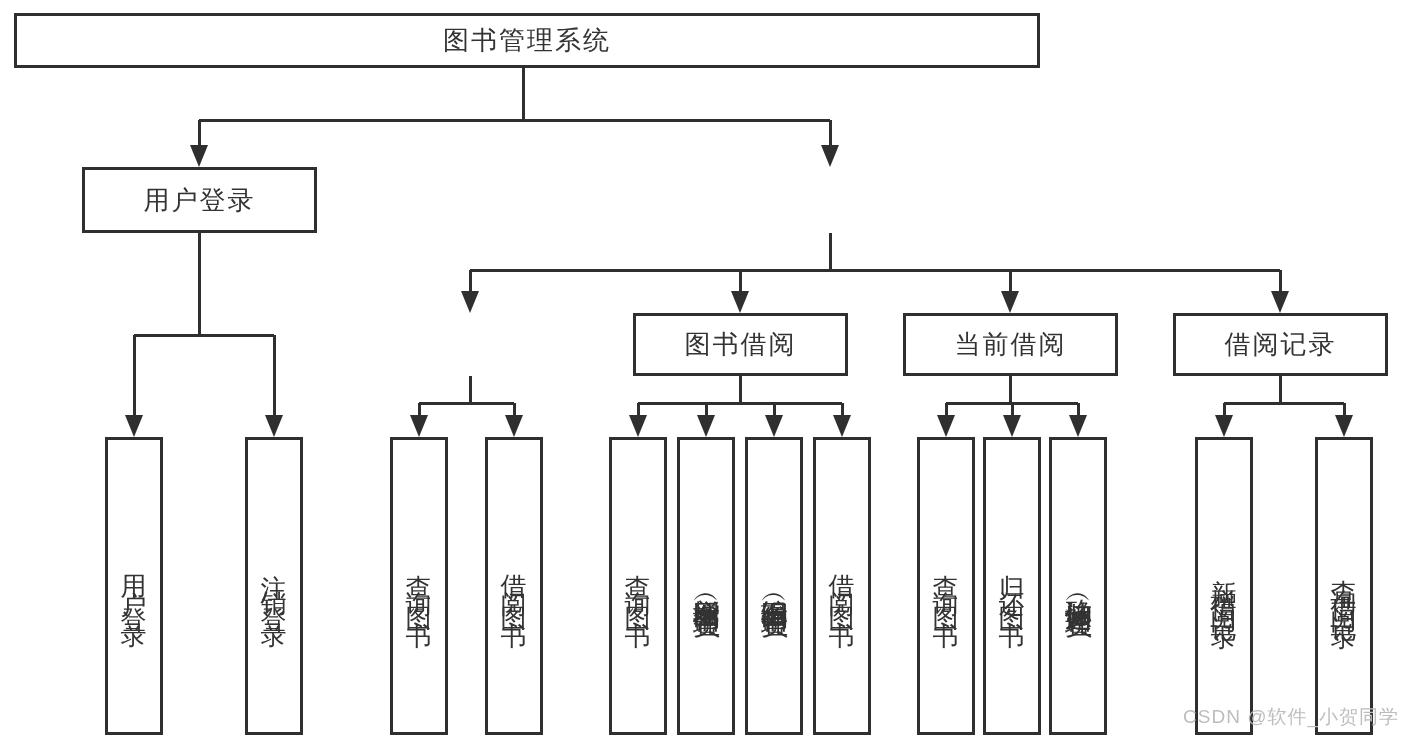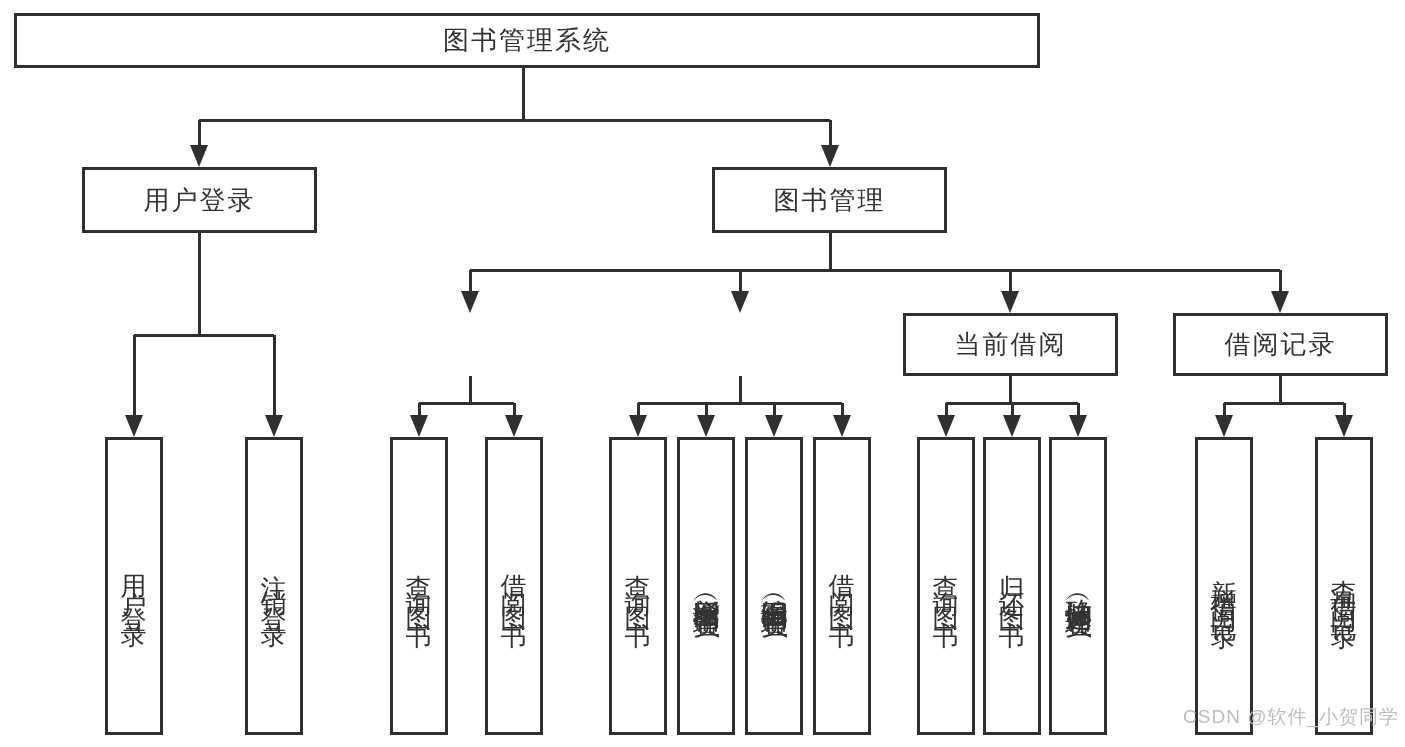--- a/index.html
+++ b/index.html
@@ -57,24 +57,24 @@
 
 <div id="stage">
 
   <div class="box" style="left:14px;top:13px;width:1026px;height:55px;">
     <span>图书管理系统</span>
   </div>
 
   <div class="box" style="left:82px;top:167px;width:235px;height:66px;">
     <span>用户登录</span>
   </div>
-  <div class="box" style="left:712px;top:167px;width:235px;height:66px;">
-    <span>图书管理</span>
+
+  <div class="box" style="left:633px;top:313px;width:215px;height:63px;">
+    <span>图书借阅</span>
   </div>
-
   <div class="box" style="left:903px;top:313px;width:215px;height:63px;">
     <span>当前借阅</span>
   </div>
   <div class="box" style="left:1173px;top:313px;width:215px;height:63px;">
     <span>借阅记录</span>
   </div>
 
   <div class="box leaf" style="left:105px;top:437px;width:58px;height:298px;">
     <span class="vtext vs">用户登录</span>
   </div>

